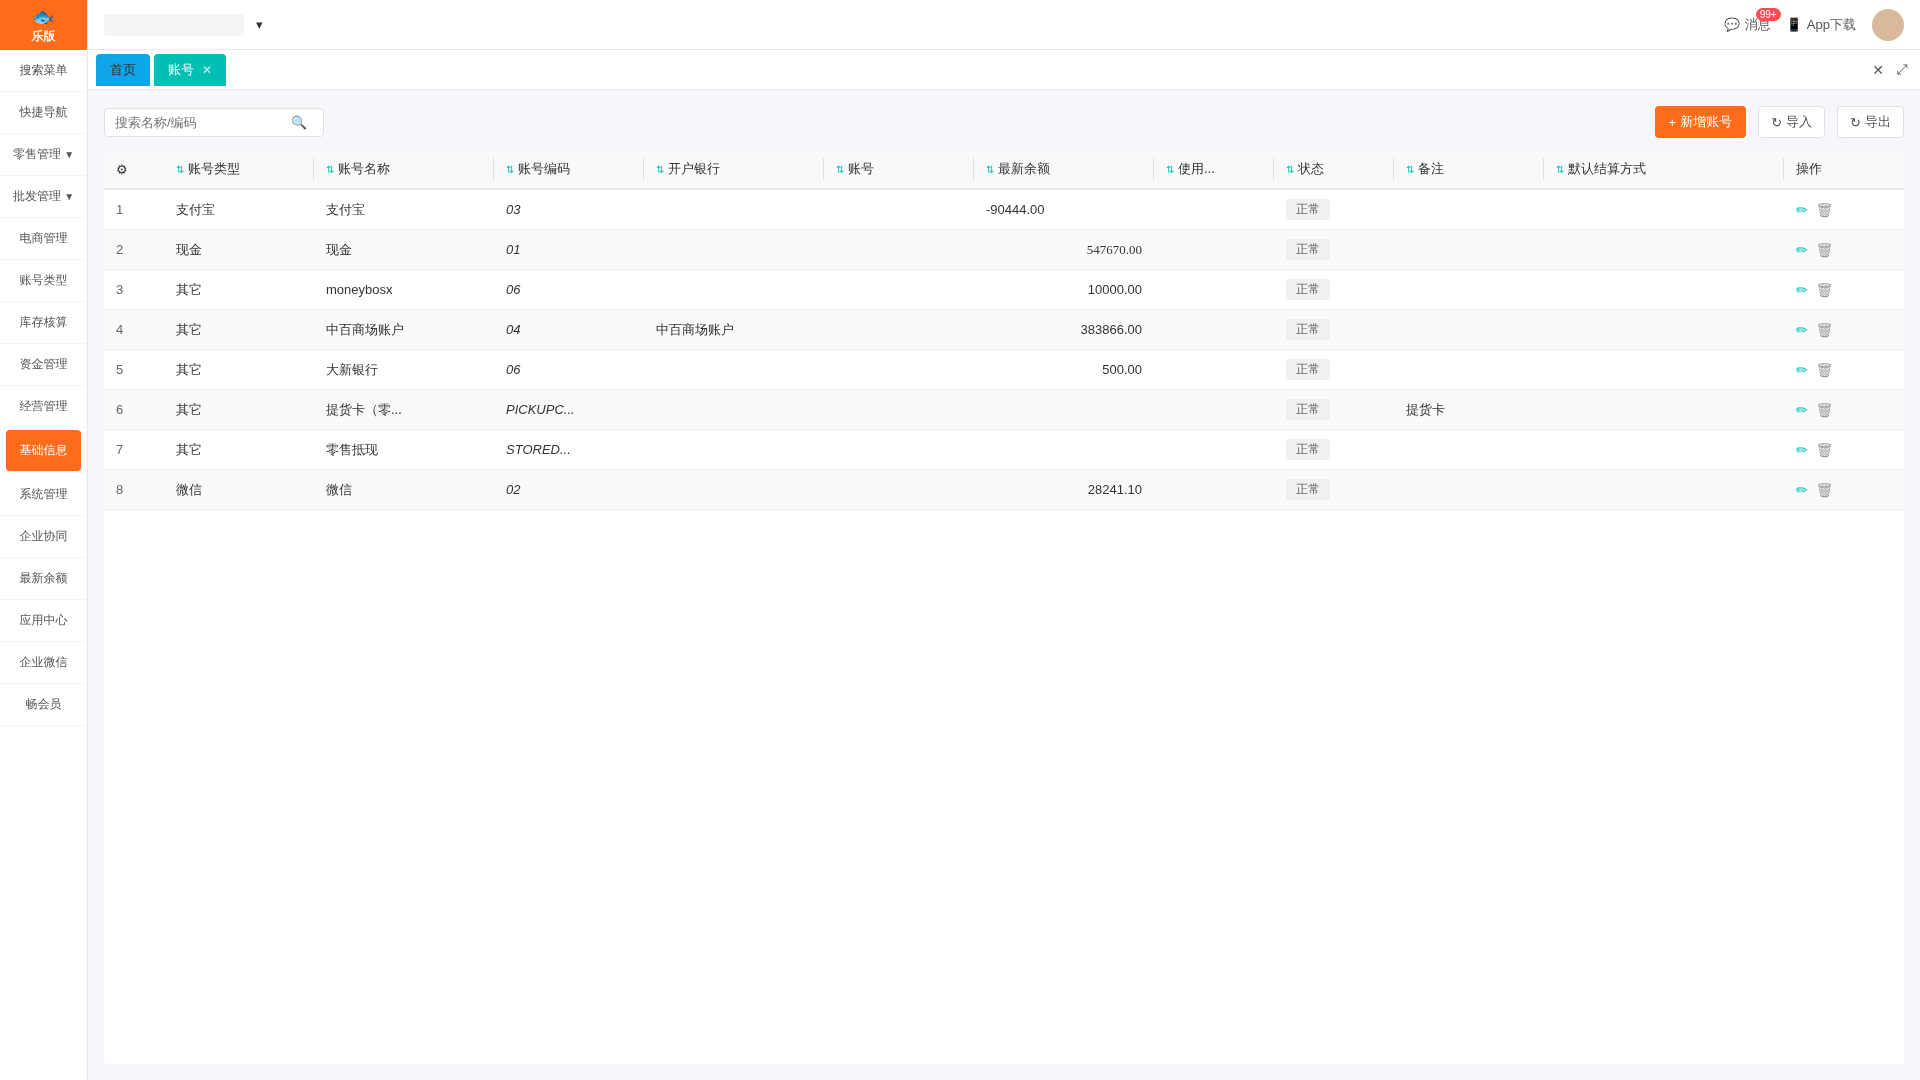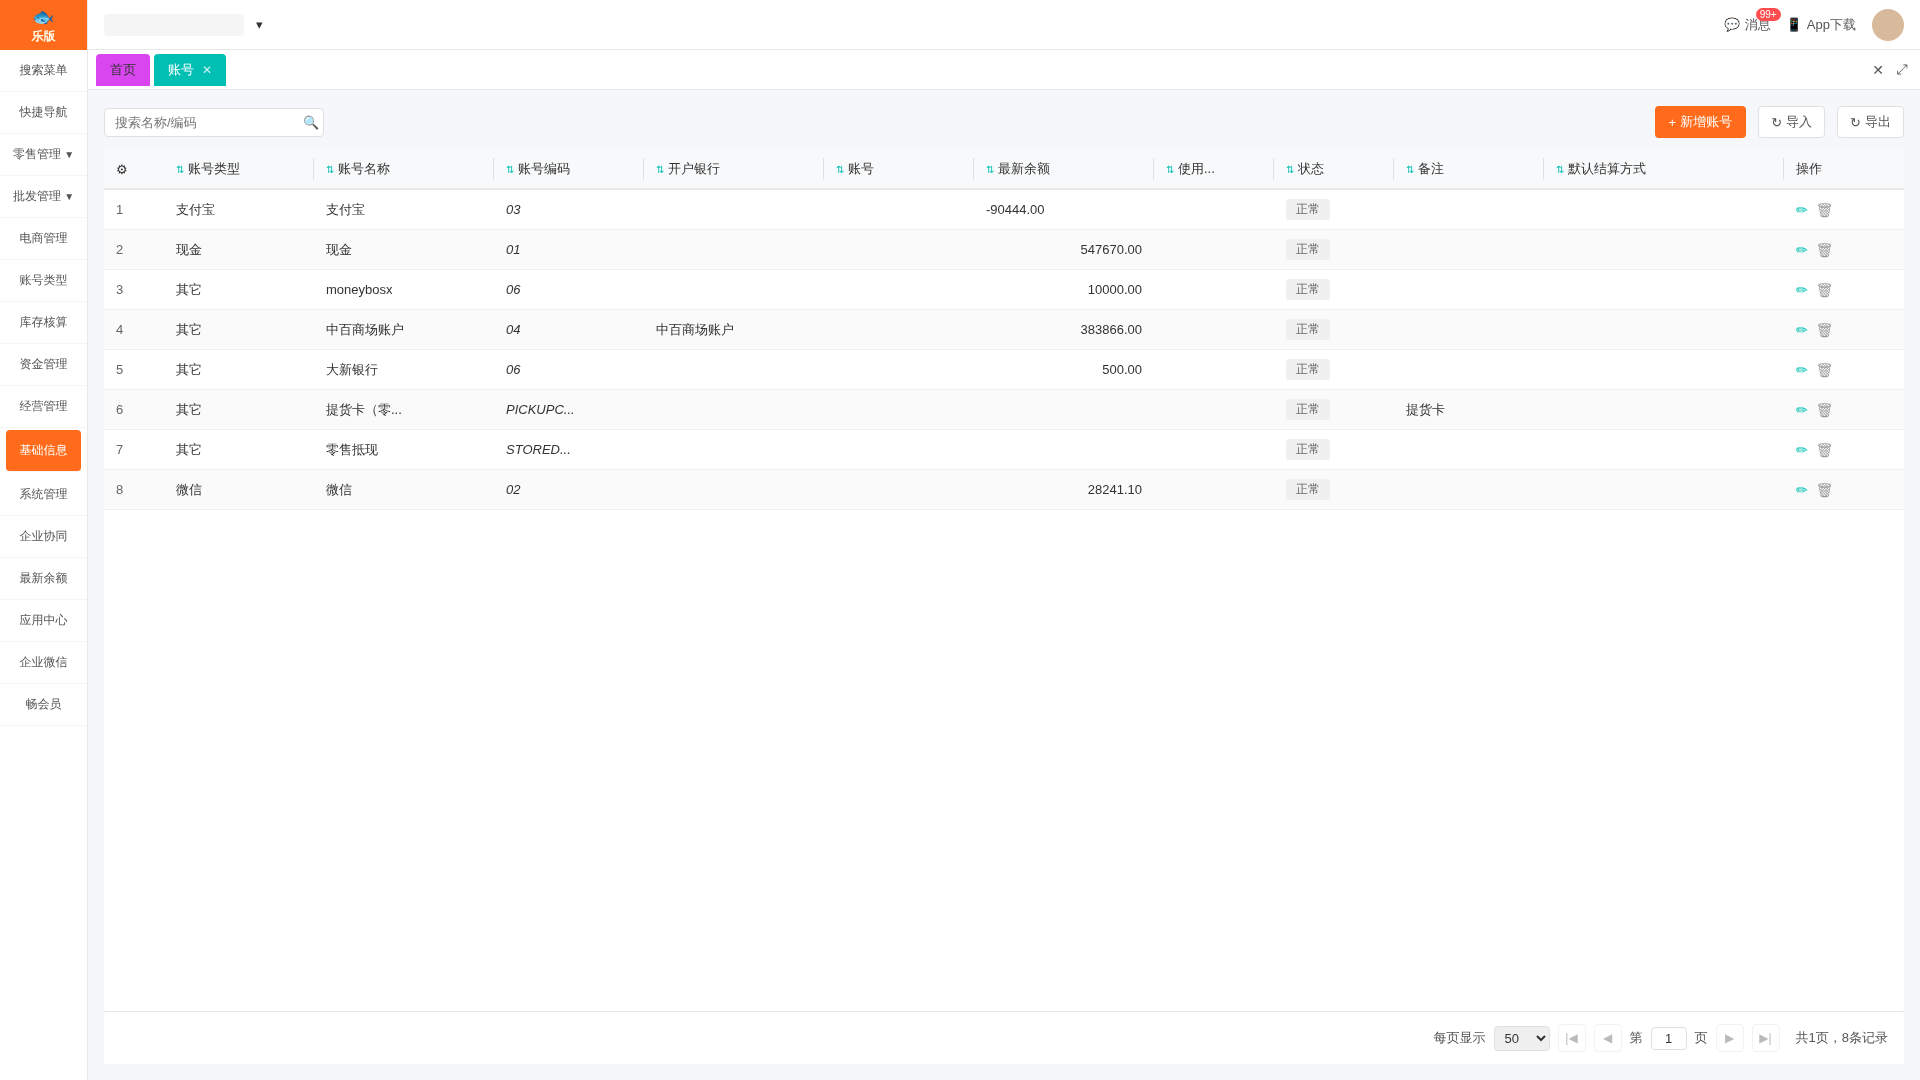--- a/index.html
+++ b/index.html
@@ -163,21 +163,21 @@
       background: #00bfb3;
       color: #fff;
     }
     .tab-close {
       font-size: 12px;
       color: rgba(255,255,255,0.8);
       cursor: pointer;
       margin-left: 2px;
     }
     .home-tab {
-      background: #d946ef;
+      background: #0ea5e9;
       color: #333;
     }
 
     
     .page-area {
       flex: 1;
       display: flex;
       flex-direction: column;
       background: #f5f7fa;
       overflow: hidden;
@@ -199,21 +199,21 @@
       justify-content: space-between;
       margin-bottom: 12px;
     }
     .search-box {
       display: flex;
       align-items: center;
       background: #fff;
       border: 1px solid #e0e0e0;
       border-radius: 4px;
       padding: 6px 10px;
-      gap: 18px;
+      gap: 6px;
       width: 220px;
     }
     .search-box input {
       border: none;
       outline: none;
       font-size: 13px;
       width: 170px;
       color: #999;
     }
     .toolbar-right {
@@ -558,21 +558,21 @@
       </div>
     </td>
   </tr>
               <tr style="background: rgb(250, 250, 250);">
     <td class="col-num">2</td>
     <td class="col-type">现金</td>
     <td class="col-name">现金</td>
     <td class="col-code">01</td>
     <td class="col-bank"></td>
     <td class="col-account"></td>
-    <td class="col-balance" style="text-align:right;">547670.00</td>
+    <td class="col-balance" style="text-align:right;font-family:Liberation Serif, serif;">547670.00</td>
     <td class="col-usage"></td>
     <td class="col-status">
       <span class="status-normal">正常</span>
     </td>
     <td class="col-remark"></td>
     <td class="col-default"></td>
     <td class="col-action">
       <div class="action-btns">
         <span class="edit-btn" title="编辑">✏</span>
         <span class="delete-btn" title="删除">🗑</span>
@@ -702,32 +702,16 @@
       <div class="action-btns">
         <span class="edit-btn" title="编辑">✏</span>
         <span class="delete-btn" title="删除">🗑</span>
       </div>
     </td>
   </tr>
             </tbody>
         </table>
       </div>
 
-      <div class="pagination">
-        <span class="pagination-label">每页显示</span>
-        <select class="page-size-select">
-          <option>50</option>
-          <option>20</option>
-          <option>100</option>
-        </select>
-        <button class="page-btn disabled">|◀</button>
-        <button class="page-btn disabled">◀</button>
-        <span>第</span>
-        <input class="page-input" type="text" value="1" style="">
-        <span>页</span>
-        <button class="page-btn disabled">▶</button>
-        <button class="page-btn disabled">▶|</button>
-        <span class="total-info">共1页，8条记录</span>
-      </div>
 
     </div>
   </div>
 </div>
 
 </body></html>

